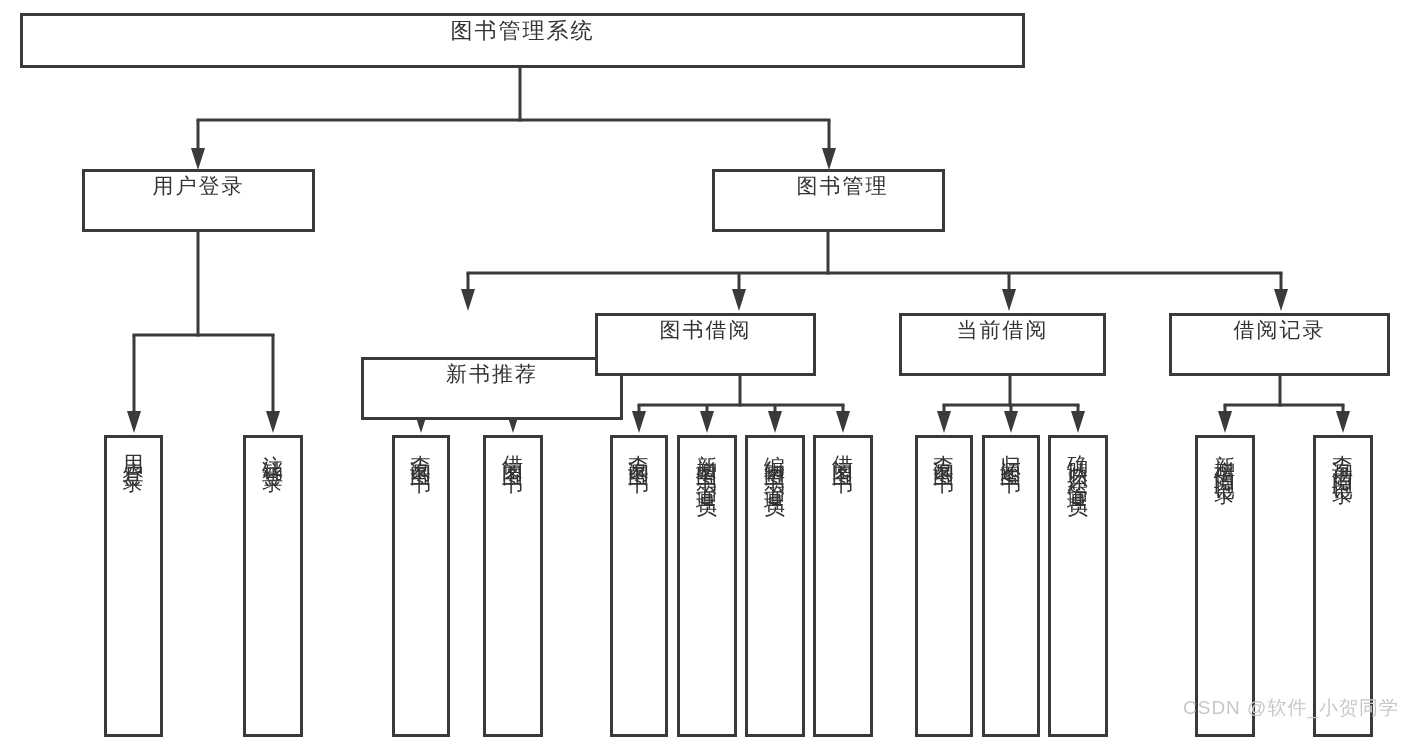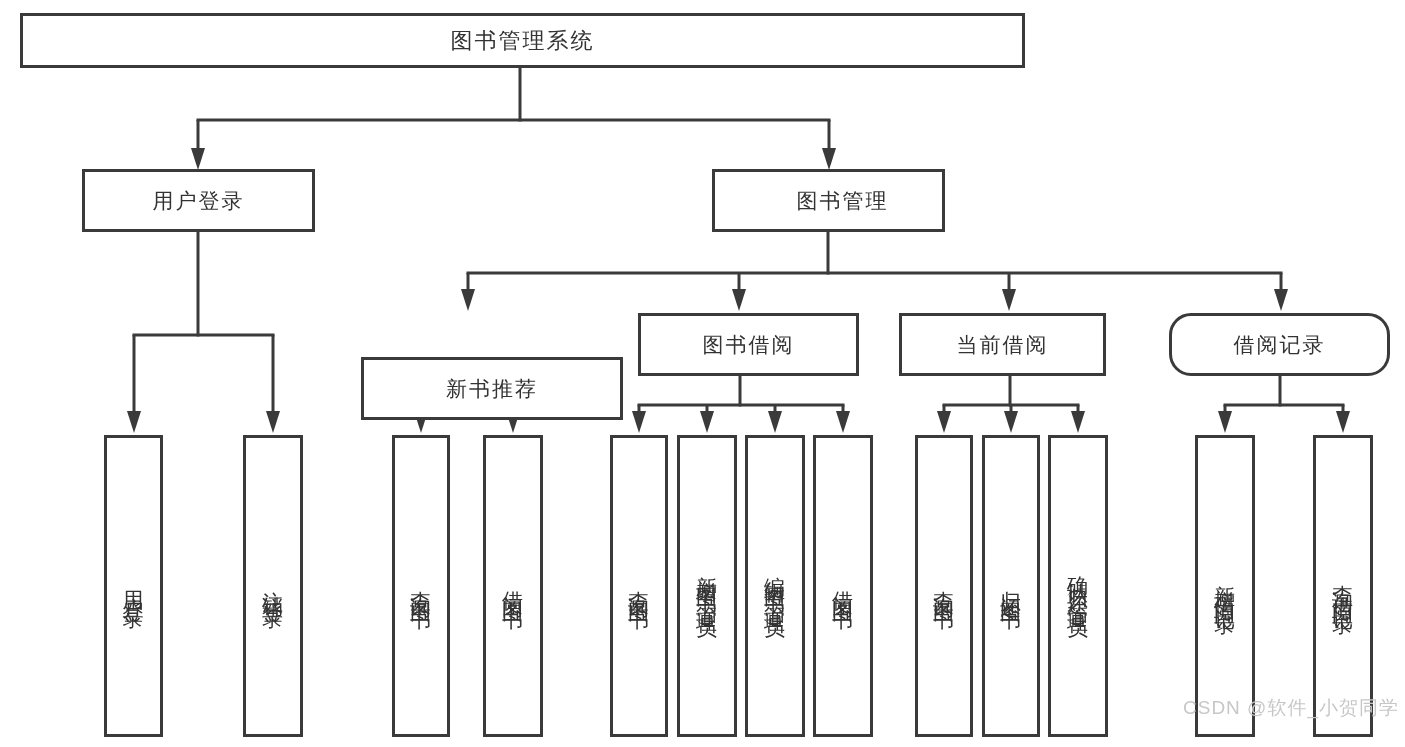--- a/index.html
+++ b/index.html
@@ -17,21 +17,21 @@
     position: absolute;
     left: 0; top: 0;
     width: 1405px; height: 747px;
     z-index: 0;
   }
   .node {
     position: absolute;
     background: #ffffff;
     border: 3px solid #3a3a3a;
     display: flex;
-    align-items: center;
+    align-items: flex-start;
     justify-content: center;
     z-index: 1;
   }
   .hlabel {
     font-size: 21px;
     letter-spacing: 2px;
     color: #333333;
     white-space: nowrap;
   }
   .root-label { font-size: 22px; }
@@ -133,27 +133,27 @@
   <div class="node" style="left:82px; top:169px; width:233px; height:63px;">
     <span class="hlabel">用户登录</span>
   </div>
   <div class="node" style="left:712px; top:169px; width:233px; height:63px;padding-left:28px;">
     <span class="hlabel">图书管理</span>
   </div>
 
   <div class="node" style="left:361px; top:313px; width:262px; height:63px;margin-top:44px;">
     <span class="hlabel">新书推荐</span>
   </div>
-  <div class="node" style="left:638px; top:313px; width:221px; height:63px;">
+  <div class="node" style="left:595px; top:313px; width:221px; height:63px;">
     <span class="hlabel">图书借阅</span>
   </div>
   <div class="node" style="left:899px; top:313px; width:207px; height:63px;">
     <span class="hlabel">当前借阅</span>
   </div>
-  <div class="node" style="left:1169px; top:313px; width:221px; height:63px;border-radius:22px;">
+  <div class="node" style="left:1169px; top:313px; width:221px; height:63px;">
     <span class="hlabel">借阅记录</span>
   </div>
 
   <div class="node" style="left:104px; top:435px; width:59px; height:302px;">
     <span class="vtext">用户登录</span>
   </div>
   <div class="node" style="left:243px; top:435px; width:60px; height:302px;">
     <span class="vtext">注销登录</span>
   </div>
 

